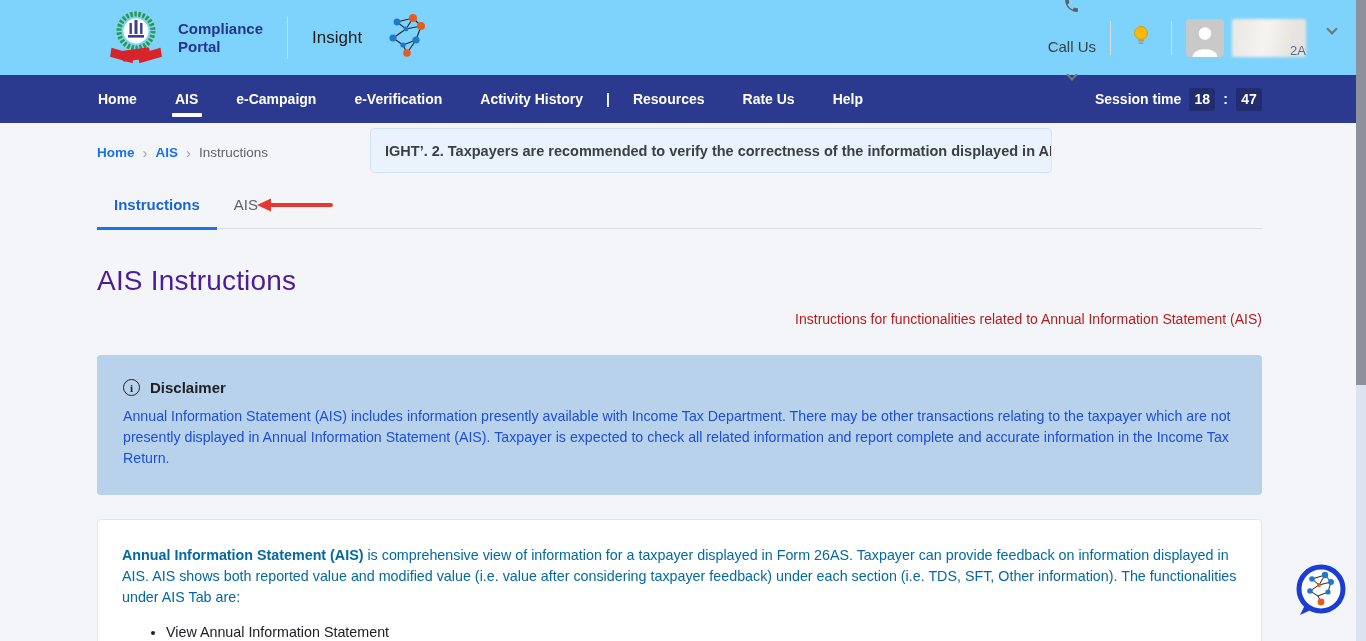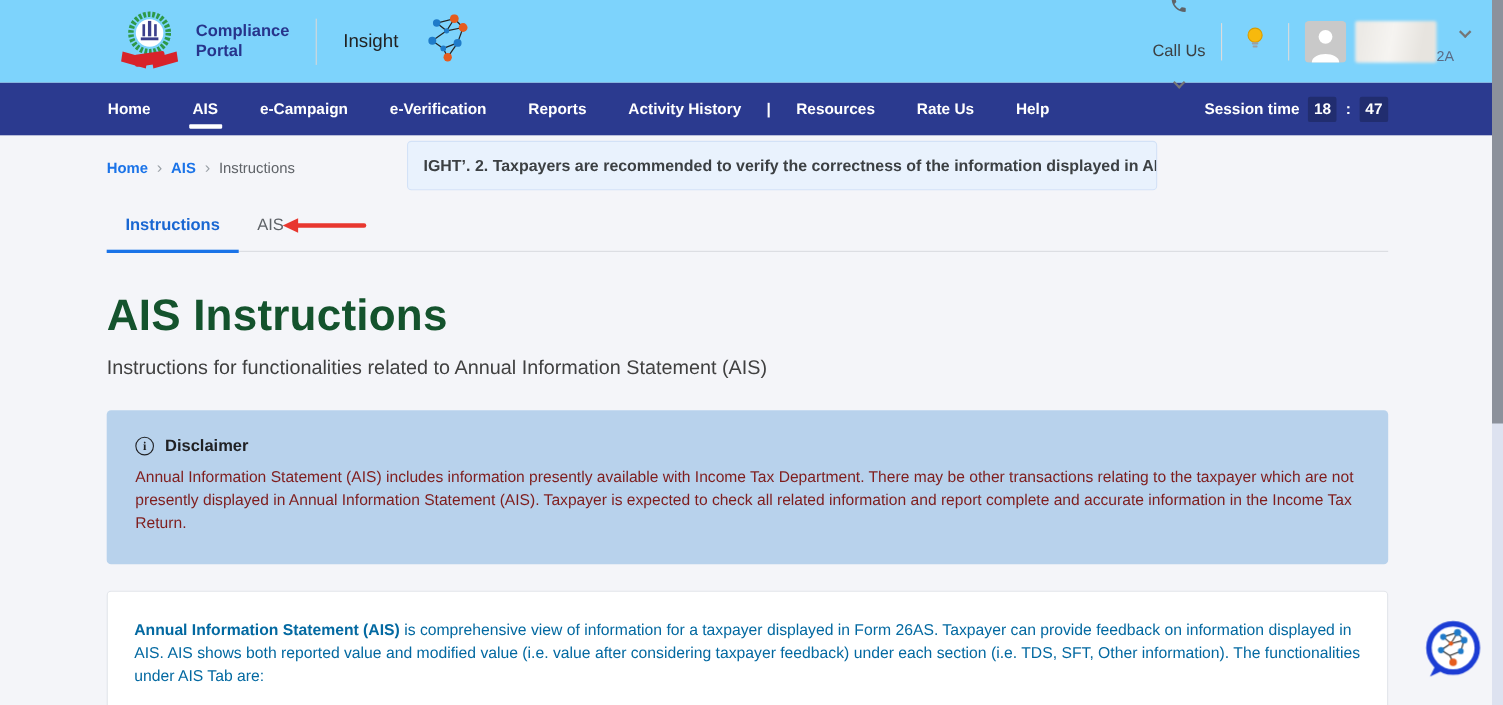--- a/index.html
+++ b/index.html
@@ -16,21 +16,21 @@
   .header-right { margin-left:auto; display:flex; align-items:center; gap:14px; }
   .callus { display:flex; align-items:center; gap:20px; cursor:pointer;flex-direction:column; }
   .callus-label { font-size:15px; color:#3c4043; }
   .chev { width:8px; height:8px; border-right:2px solid #757575; border-bottom:2px solid #757575; transform:rotate(45deg); margin-top:-4px; }
   .vdiv { width:1px; height:34px; background:#dcdcdc; }
   .bulb-btn { padding:0 8px; cursor:pointer; display:flex; align-items:center; }
   .user-chip { display:flex; align-items:flex-start; gap:8px; cursor:pointer; position:relative; }
   .avatar { width:38px; height:38px; border-radius:4px; overflow:hidden; flex:0 0 auto; }
   .name-blur { width:74px; height:38px; border-radius:2px;
       background:linear-gradient(100deg,#eceae6 10%,#f6f4f1 45%,#e7e4df 80%); filter:blur(1.5px); }
-  .name-suffix { position:absolute; left:120px; top:24px; font-size:13px; color:#5a6b85; }
+  .name-suffix { position:absolute; left:104px; top:24px; font-size:13px; color:#5a6b85; }
   .user-caret { margin-left:14px; margin-top:6px; }
 
   
   .navbar { height:48px; background:#2b3a8f; display:flex; align-items:center; padding:0 104px 0 98px; color:#fff; }
   .nav-item { font-size:14px; font-weight:700; color:#ffffff; padding:0 19px; height:48px; display:flex; align-items:center; cursor:pointer; position:relative; }
   .nav-item:first-child { padding-left:0; }
   .nav-item.active::after { content:""; position:absolute; left:50%; transform:translateX(-50%); bottom:6px; width:30px; height:4px; background:#ffffff; border-radius:1px; }
   .nav-sep { font-size:14px; font-weight:700; padding:0 4px; }
   .session { margin-left:auto; display:flex; align-items:center; gap:8px; }
   .session-label { font-size:14px; font-weight:700; }
@@ -49,28 +49,28 @@
   .bc-link { color:#1a73e8; font-weight:600; cursor:pointer; }
   .bc-sep { color:#9aa0a6; font-size:15px; line-height:12px; }
   .bc-current { color:#5f6368; }
 
   .tabs-row { margin-top:36px; position:relative; border-bottom:1px solid #dadce0; display:flex; }
   .tab { font-size:15px; padding:0 17px 14px; cursor:pointer; }
   .tab.active { color:#1967d2; font-weight:600; border-bottom:3px solid #1a73e8; margin-bottom:-2px; }
   .tab.inactive { color:#5f6368; font-weight:500; }
   .anno-arrow { position:absolute; left:160px; top:2px; z-index:2; }
 
-  .page-title { margin-top:36px; font-size:40px; font-weight:700; color:#14532d; letter-spacing:.2px; }
-  .page-subtitle { margin-top:14px; font-size:18px; color:#404040; }
+  .page-title { margin-top:36px; font-size:28px; font-weight:400; color:#4c1d95; letter-spacing:.2px; }
+  .page-subtitle { margin-top:14px; font-size:14px; color:#b91c1c;text-align:right; }
 
   .disclaimer { margin-top:28px; background:#b8d2ec; border-radius:4px; padding:24px 26px 26px; }
   .disc-head { display:flex; align-items:center; gap:10px; }
   .info-icon { width:17px; height:17px; border:1.6px solid #202124; border-radius:50%; display:flex; align-items:center; justify-content:center; font-size:11px; font-weight:700; color:#202124; font-family:"Liberation Serif", serif; }
   .disc-title { font-size:15px; font-weight:700; color:#202124; }
-  .disc-body { margin-top:10px; font-size:14.2px; line-height:21px; color:#7f1d1d; max-width:1120px; }
+  .disc-body { margin-top:10px; font-size:14.2px; line-height:21px; color:#1d4ed8; max-width:1120px; }
 
   .card { margin-top:24px; background:#ffffff; border:1px solid #e2e5ea; border-radius:4px; padding:25px 24px 60px; }
   .card-text { font-size:14.3px; line-height:21px; color:#0369a1; max-width:1125px; }
   .card-list { margin:15px 0 0 44px; }
   .card-list li { font-size:14.3px; line-height:19px; color:#202124; }
 
   
   .scrollbar { position:fixed; top:0; right:0; width:10px; height:641px; background:#dde2f0; z-index:50; }
   .scroll-thumb { position:absolute; top:0; left:0; width:10px; height:385px; background:#8c919b; cursor:grab; }
 
@@ -161,21 +161,20 @@
       <span class="chev user-caret"></span>
     </div>
   </div>
 </div>
 
 <div class="navbar">
   <div class="nav-item">Home</div>
   <div class="nav-item active">AIS</div>
   <div class="nav-item">e-Campaign</div>
   <div class="nav-item">e-Verification</div>
-  <div class="nav-item">Reports</div>
   <div class="nav-item">Activity History</div>
   <div class="nav-sep">|</div>
   <div class="nav-item">Resources</div>
   <div class="nav-item">Rate Us</div>
   <div class="nav-item">Help</div>
   <div class="session">
     <span class="session-label">Session time</span>
     <span class="time-box">18</span>
     <span class="time-colon">:</span>
     <span class="time-box">47</span>

